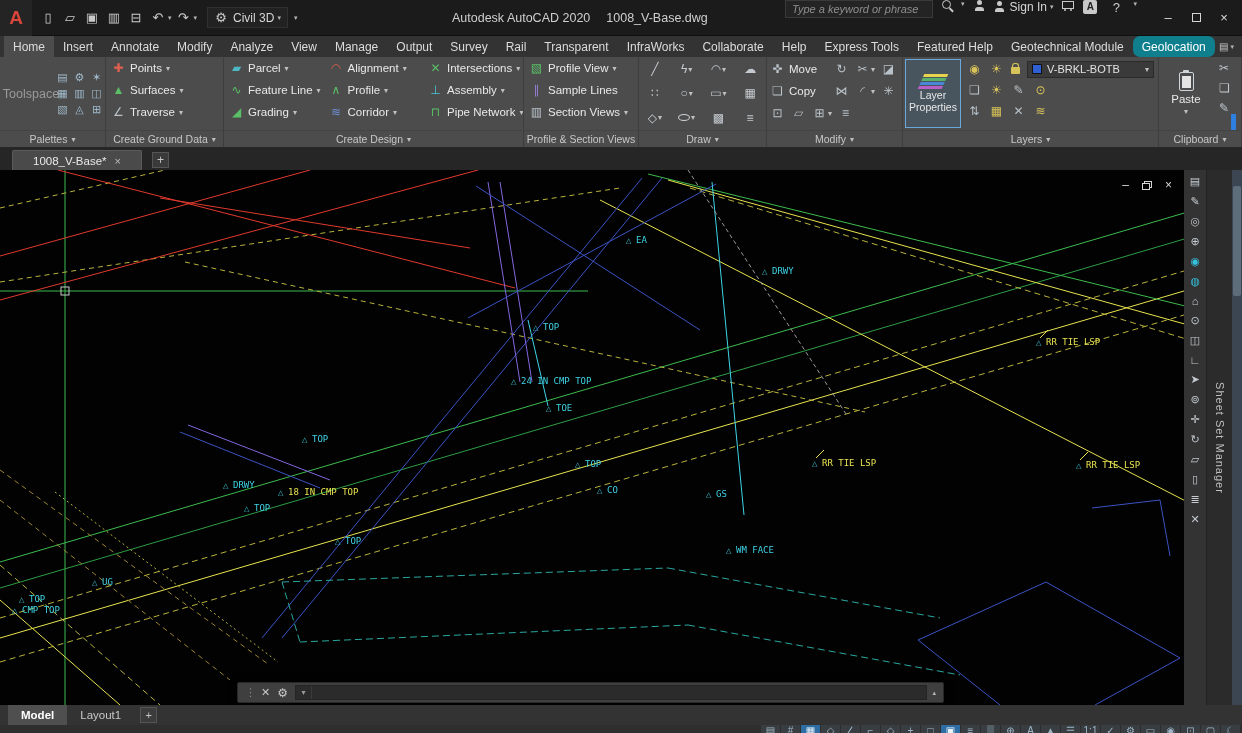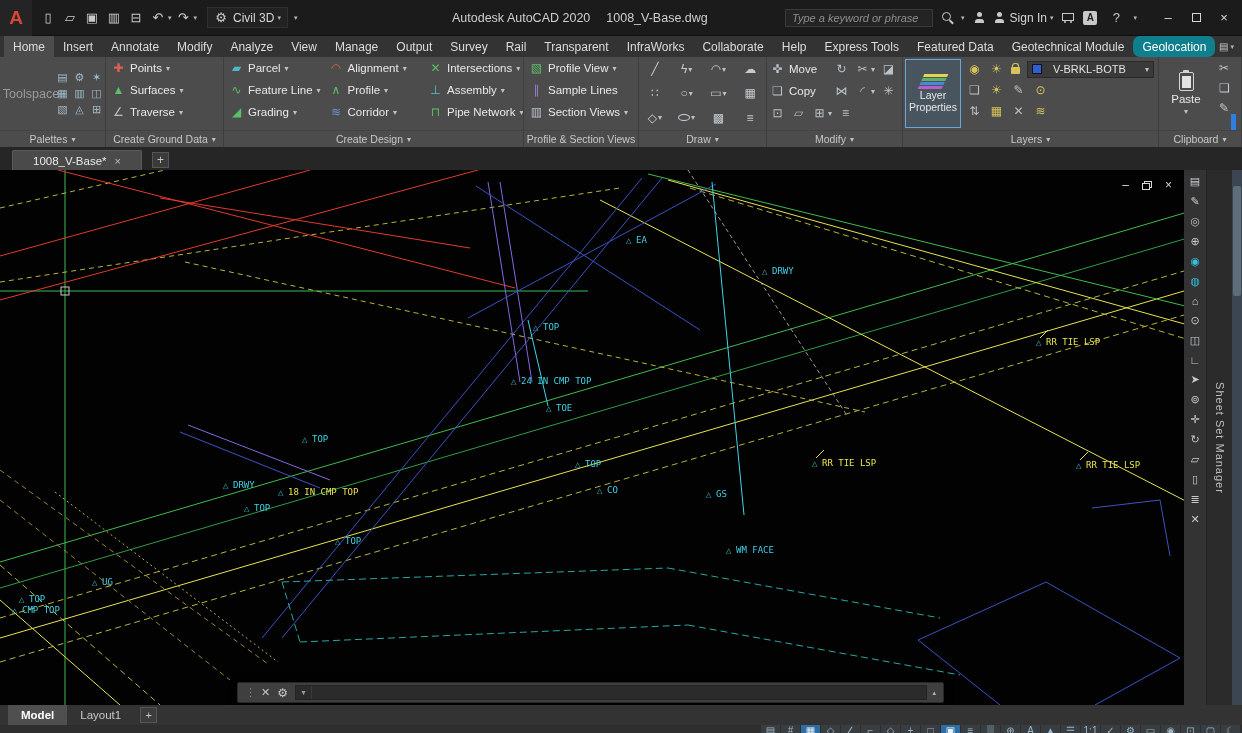--- a/index.html
+++ b/index.html
@@ -12,21 +12,21 @@
               color:#d6d6d6; font-size:12px; position:relative; border-bottom:1px solid #101010; }
   .logo { width:32px; height:36px; display:flex; align-items:center; justify-content:center;
           font-weight:bold; font-size:19px; color:#d8453a; background:#242424; }
   .qat { display:flex; align-items:center; gap:2px; padding-left:6px; }
   .tb-icon { width:20px; text-align:center; font-size:13px; color:#c9c9c9; cursor:default; }
   .mini-dd { font-size:7px; color:#b5b5b5; margin-left:-2px; }
   .workspace { display:flex; align-items:center; gap:5px; margin-left:10px; padding:2px 6px;
                border:1px solid #303030; background:#222; }
   .title-center { position:absolute; left:452px; top:0; height:36px; display:flex;
                   align-items:center; gap:16px; font-size:12.5px; color:#cfcfcf; }
-  .infocenter { margin-left:auto; display:flex; align-items:center; gap:9px; padding-right:4px;padding-left:48px; }
+  .infocenter { margin-left:auto; display:flex; align-items:flex-start; gap:9px; padding-right:4px;padding-left:48px; }
   .search-input { width:148px; height:18px; background:#242424; border:1px solid #3a3a3a;
                   color:#c9c9c9; font-size:11px; font-style:italic; padding:0 6px; }
   .search-input::placeholder { color:#8f8f8f; font-style:italic; }
   .cmd-field::placeholder { color:#9a9a9a; font-style:italic; }
   .signin { display:flex; align-items:center; gap:5px; }
   .winbtns { display:flex; align-items:center; margin-left:8px; }
   .winbtn { width:28px; height:36px; display:flex; align-items:center; justify-content:center;
             font-size:13px; color:#dcdcdc; }
   .box-icon { width:9px; height:9px; border:1px solid #d5d5d5; display:inline-block; }
   .person { width:11px; height:11px; position:relative; display:inline-block; }
@@ -86,21 +86,21 @@
   .mbtn { display:flex; align-items:center; gap:4px; width:58px; }
   .lp-big { width:56px; display:flex; flex-direction:column; align-items:center; justify-content:center;
             gap:1px; font-size:10.5px; line-height:11px; border:1px solid #6aa7dc;
             background:#48545e; margin:2px; }
   .lstack { width:24px; height:15px; transform:skewX(-24deg);
             background:linear-gradient(180deg,#e8d44a 0 3px,transparent 3px 4px,#58b06a 4px 7px,
             transparent 7px 8px,#4a86d8 8px 11px,transparent 11px 12px,#b75fc4 12px 15px); }
   .lp-right { flex:1; display:flex; flex-direction:column; padding:2px 4px; gap:1px; }
   .lrow { display:flex; align-items:center; gap:7px; height:20px; font-size:11px; }
   .layer-dd { flex:1; height:17px; background:#3a3a3a; border:1px solid #2a2a2a; display:flex;
-              align-items:center; gap:11px; padding:0 4px; font-size:11px; color:#e2e2e2; }
+              align-items:center; gap:5px; padding:0 4px; font-size:11px; color:#e2e2e2; }
   .swatch { width:10px; height:10px; background:#2f5fd3; border:1px solid #111; flex:none; }
   .lock { width:9px; height:7px; background:#d8c35a; position:relative; border-radius:1px;
           display:inline-block; margin-top:3px; }
   .lock::before { content:""; position:absolute; top:-4px; left:1px; width:5px; height:4px;
                   border:1.5px solid #d8c35a; border-bottom:none; border-radius:3px 3px 0 0; }
   .clip-icon { width:15px; height:19px; border:1.5px solid #cfd4d9; border-radius:2px;
                position:relative; background:#4c4c4c; }
   .clip-icon::before { content:""; position:absolute; top:-3px; left:3px; width:6px; height:3px;
                        background:#cfd4d9; border-radius:1px; }
   .clip-icon::after { content:""; position:absolute; inset:3px 2px 2px 2px; background:#e4e4e4; }
@@ -229,21 +229,21 @@
     <span class="rtab">View</span>
     <span class="rtab">Manage</span>
     <span class="rtab">Output</span>
     <span class="rtab">Survey</span>
     <span class="rtab">Rail</span>
     <span class="rtab">Transparent</span>
     <span class="rtab">InfraWorks</span>
     <span class="rtab">Collaborate</span>
     <span class="rtab">Help</span>
     <span class="rtab">Express Tools</span>
-    <span class="rtab">Featured Data</span>
+    <span class="rtab">Featured Help</span>
     <span class="rtab">Geotechnical Module</span>
     <span class="rtab geo">Geolocation</span>
     <div class="tabbar-right">
       <span style="font-size:10px;color:#c4c4c4">▤</span>
       <span class="mini-dd">▾</span>
     </div>
   </div>
 
   <div class="ribbon">
 

